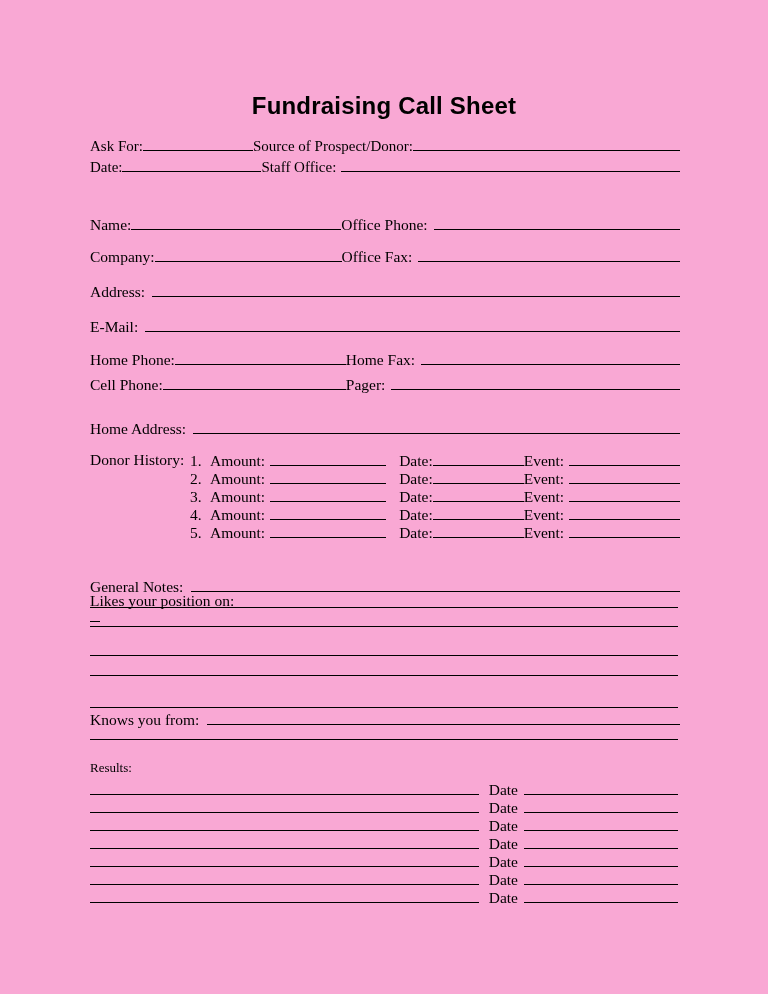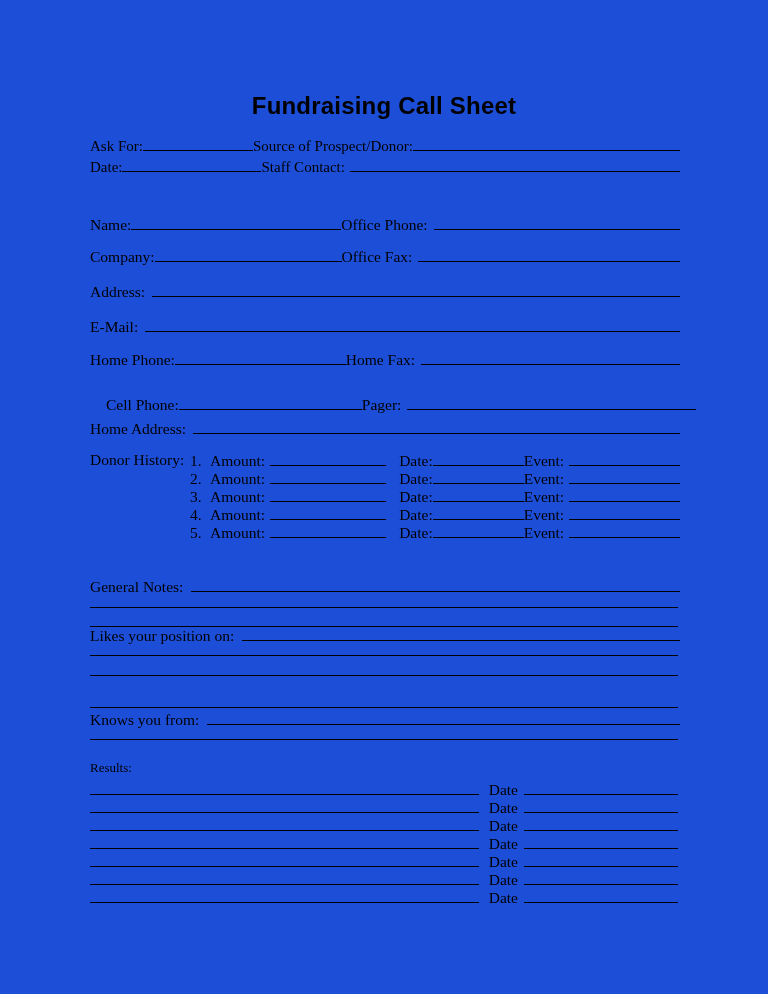--- a/index.html
+++ b/index.html
@@ -9,21 +9,21 @@
     background: #ffffff;
   }
   body {
     font-family: "Liberation Serif", serif;
     color: #000000;
   }
   .page {
     position: relative;
     width: 768px;
     height: 994px;
-    background: #1d4ed8;
+    background: #f9a8d4;
     overflow: hidden;
   }
 
   
   .title {
     position: absolute;
     left: 0;
     top: 92px;
     width: 768px;
     text-align: center;
@@ -88,21 +88,21 @@
   <div class="row hdr-row" style="left:90px; top:138px; width:590px;text-align:right;">
     <span class="lbl">Ask For:</span>
     <span class="fill" style="flex:0 0 110px;"></span>
     <span class="lbl">Source of Prospect/Donor:</span>
     <span class="fill"></span>
   </div>
 
   <div class="row hdr-row" style="left:90px; top:159px; width:590px;">
     <span class="lbl">Date:</span>
     <span class="fill" style="flex:0 0 139px;"></span>
-    <span class="lbl">Staff Contact:</span>
+    <span class="lbl">Staff Office:</span>
     <span class="gap" style="width:5px;"></span>
     <span class="fill"></span>
   </div>
 
   <div class="row" style="left:90px; top:216px; width:590px;">
     <span class="lbl">Name:</span>
     <span class="fill" style="flex:0 0 210px;"></span>
     <span class="lbl">Office Phone:</span>
     <span class="gap" style="width:6px;"></span>
     <span class="fill"></span>
@@ -129,21 +129,21 @@
   </div>
 
   <div class="row" style="left:90px; top:351px; width:590px;">
     <span class="lbl">Home Phone:</span>
     <span class="fill" style="flex:0 0 171px;"></span>
     <span class="lbl">Home Fax:</span>
     <span class="gap" style="width:6px;"></span>
     <span class="fill"></span>
   </div>
 
-  <div class="row" style="left:90px; top:396px; width:590px;margin-left:16px;">
+  <div class="row" style="left:90px; top:376px; width:590px;">
     <span class="lbl">Cell Phone:</span>
     <span class="fill" style="flex:0 0 183px;"></span>
     <span class="lbl">Pager:</span>
     <span class="gap" style="width:6px;"></span>
     <span class="fill"></span>
   </div>
 
   <div class="row" style="left:90px; top:420px; width:590px;">
     <span class="lbl">Home Address:</span>
     <span class="gap" style="width:7px;"></span>
@@ -208,21 +208,21 @@
   </div>
 
   <div class="row" style="left:90px; top:578px; width:590px;">
     <span class="lbl">General Notes:</span>
     <span class="gap" style="width:8px;"></span>
     <span class="fill"></span>
   </div>
   <div class="rule" style="left:90px; top:607px; width:588px;"></div>
   <div class="rule" style="left:90px; top:626px; width:588px;"></div>
 
-  <div class="row" style="left:90px; top:627px; width:590px;">
+  <div class="row" style="left:90px; top:593px; width:590px;flex-direction:column;">
     <span class="lbl">Likes your position on:</span>
     <span class="gap" style="width:8px;"></span>
     <span class="fill"></span>
   </div>
   <div class="rule" style="left:90px; top:655px; width:588px;"></div>
   <div class="rule" style="left:90px; top:675px; width:588px;"></div>
 
   <div class="rule" style="left:90px; top:707px; width:588px;"></div>
 
   <div class="row" style="left:90px; top:711px; width:590px;">

